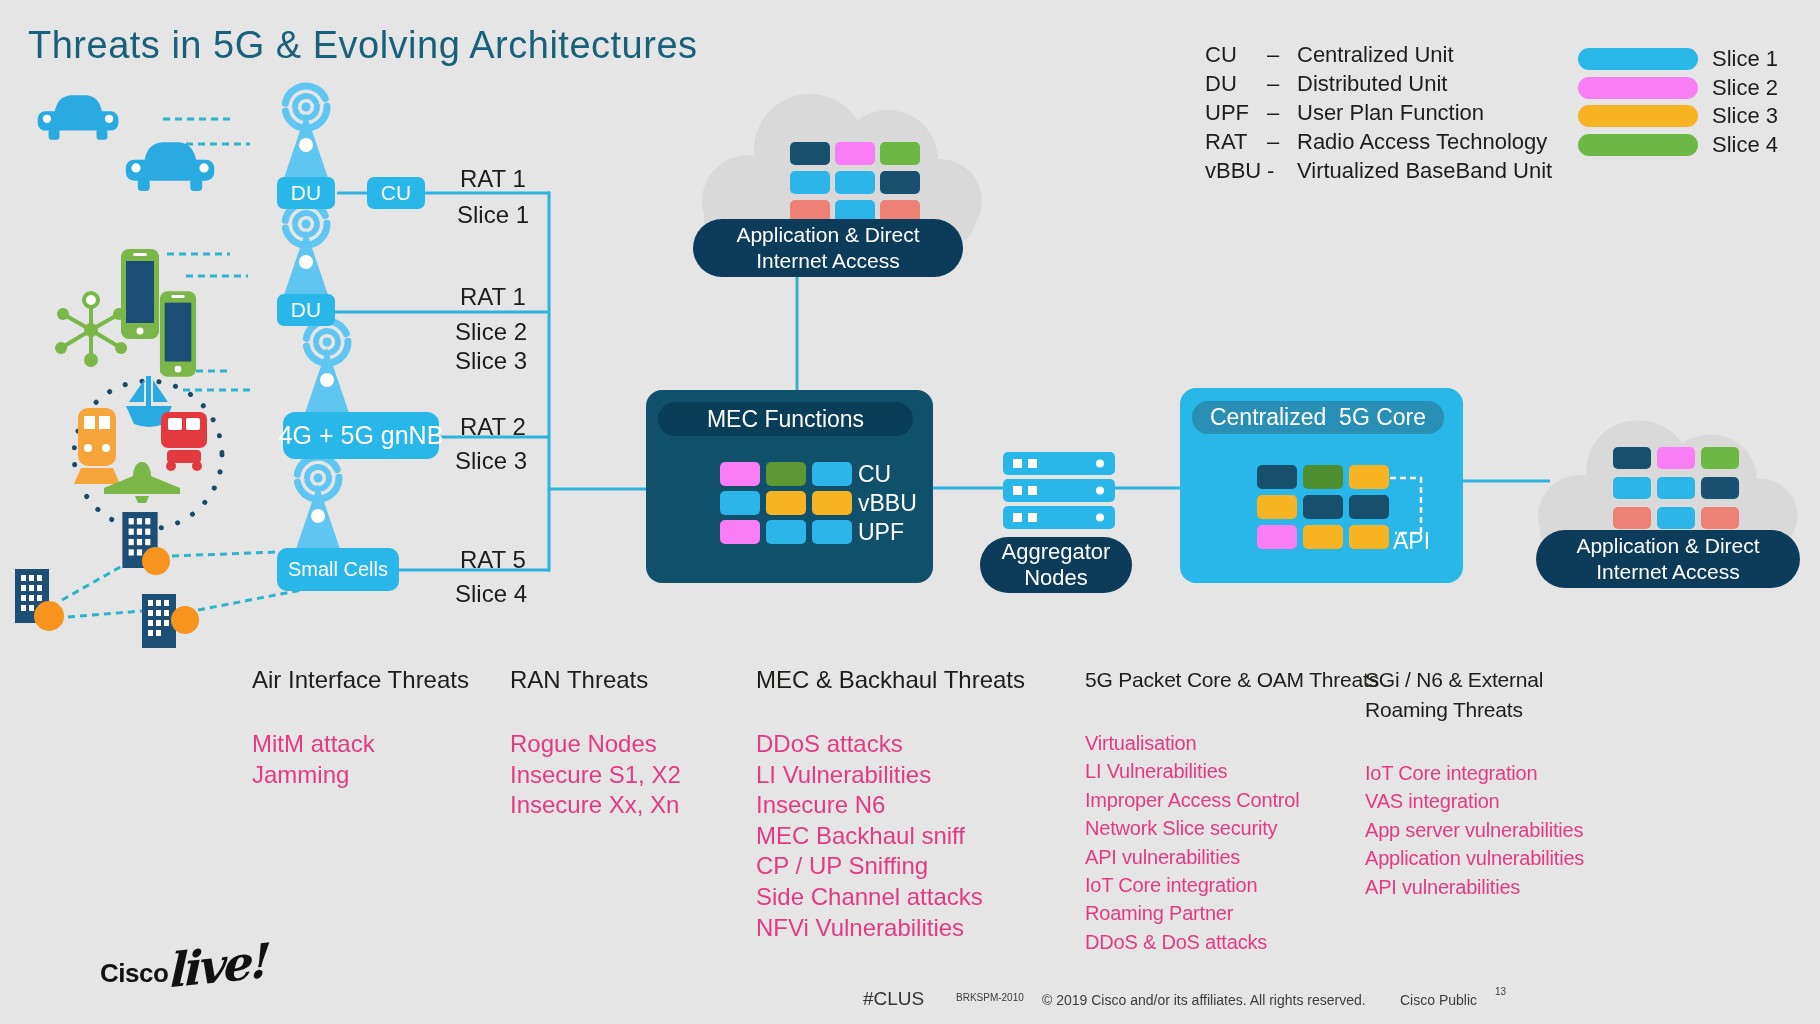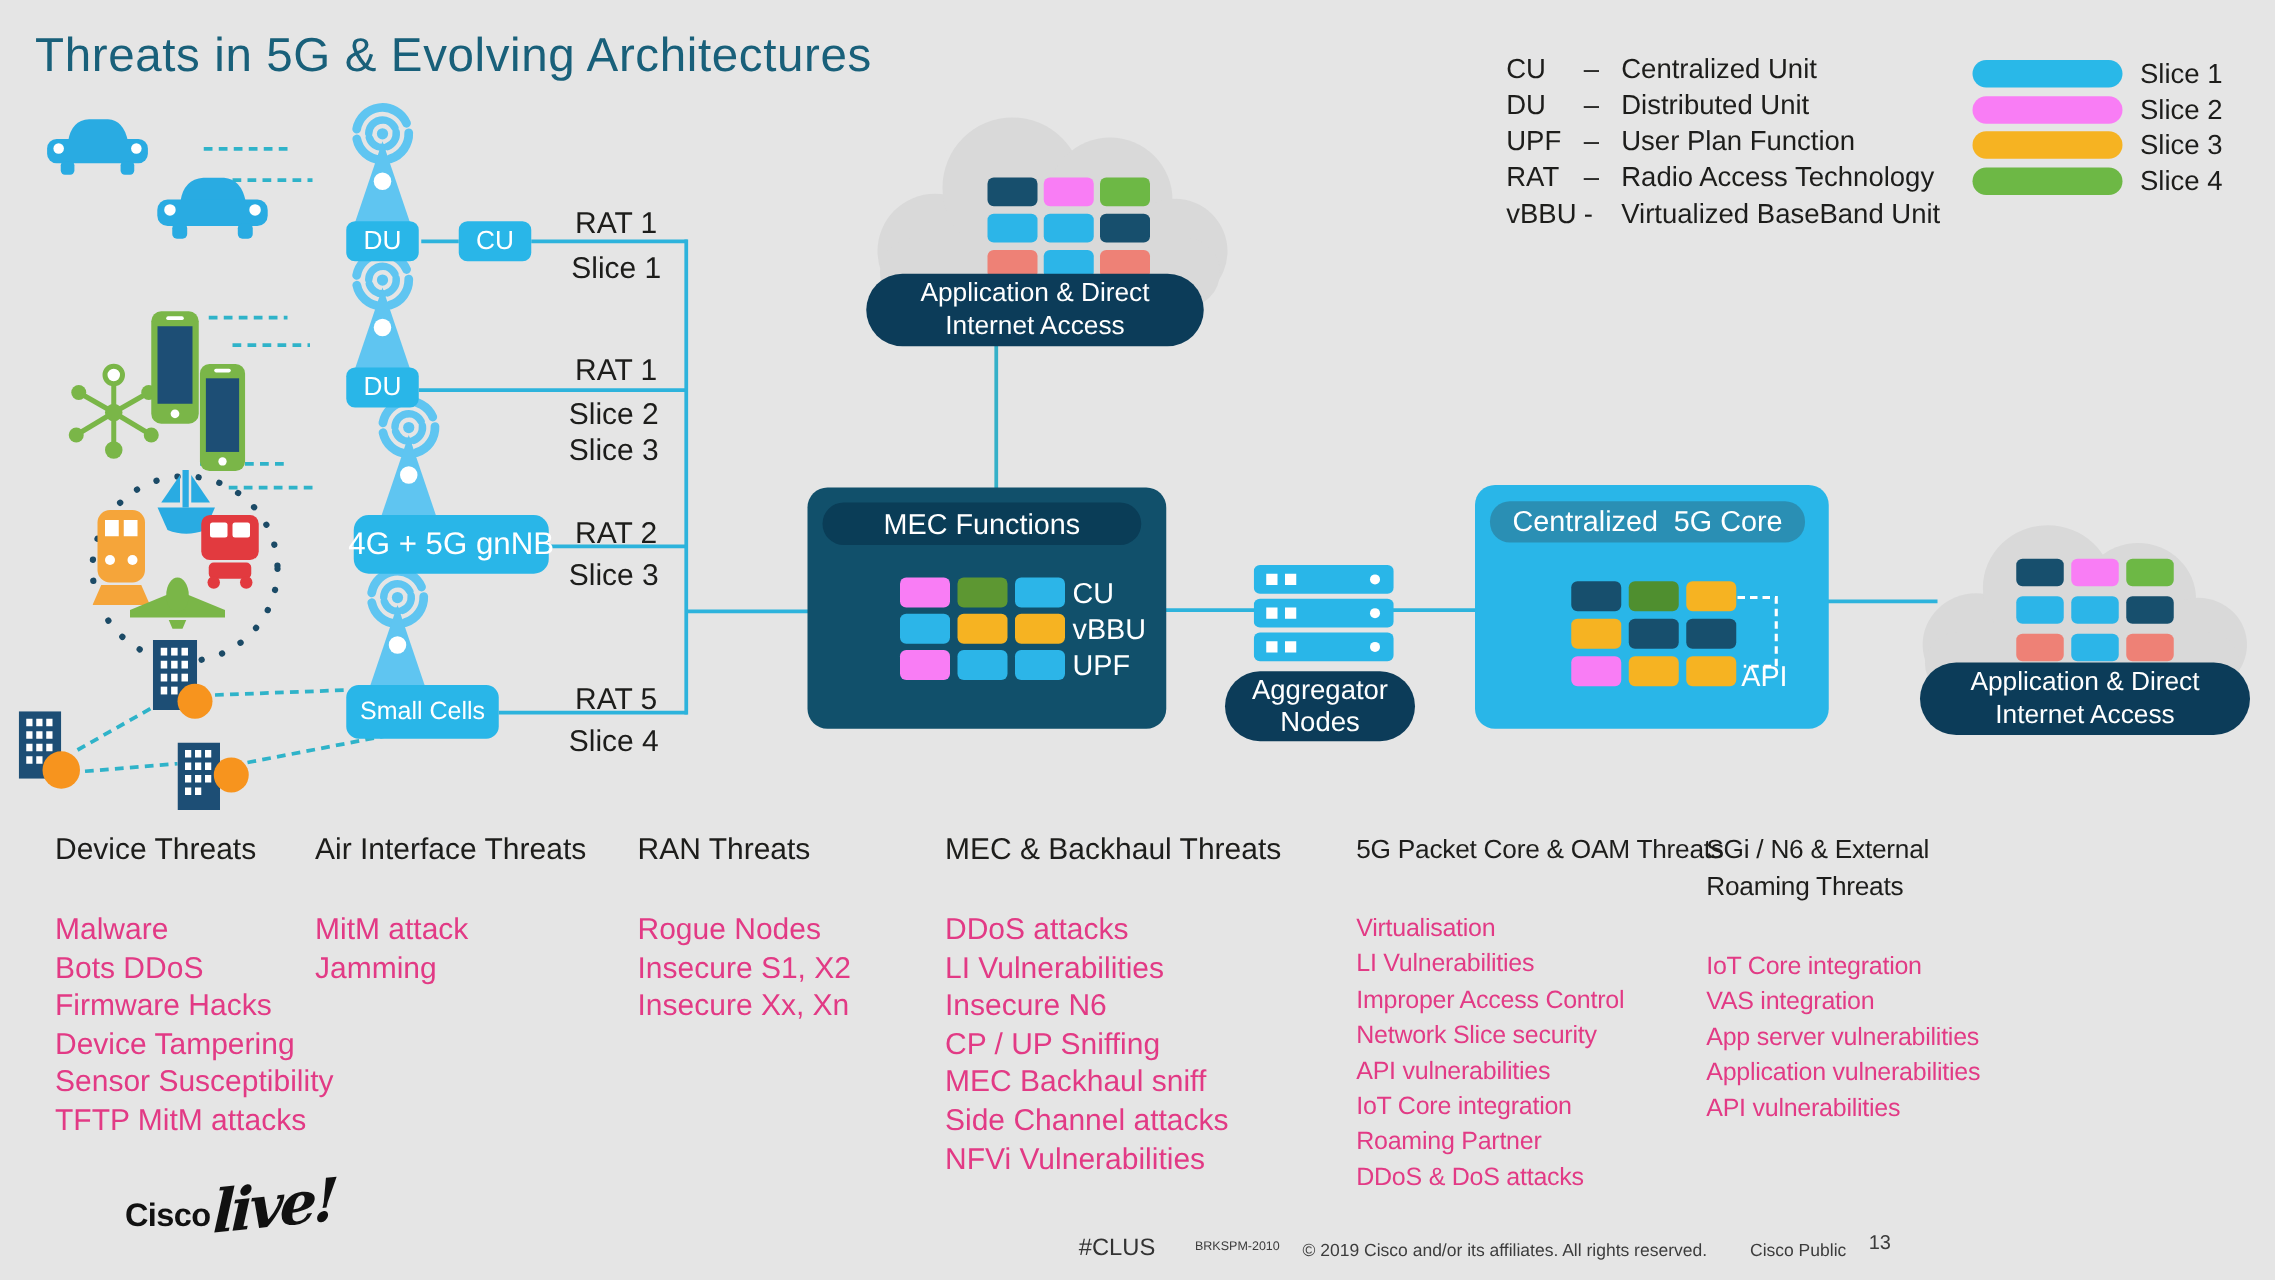--- a/index.html
+++ b/index.html
@@ -428,32 +428,20 @@
       <span class="cell" style="background: rgb(109, 184, 69);"></span>
       <span class="cell" style="background: rgb(44, 181, 232);"></span>
       <span class="cell" style="background: rgb(44, 181, 232);"></span>
       <span class="cell" style="background: rgb(23, 79, 109);"></span>
       <span class="cell" style="background: rgb(238, 129, 118);"></span>
       <span class="cell" style="background: rgb(44, 181, 232);"></span>
       <span class="cell" style="background: rgb(238, 129, 118);"></span>
     </div>
   <div class="abs pill" style="left:1536px;top:530px;width:264px;height:58px;">Application &amp; Direct Internet Access</div>
 
-  <div class="tcol" style="left:44px;width:205px;">
-    <div class="thead">Device Threats</div>
-    <div>
-
-    <div class="titem">Malware</div>
-        <div class="titem">Bots DDoS</div>
-        <div class="titem">Firmware Hacks</div>
-        <div class="titem">Device Tampering</div>
-        <div class="titem">Sensor Susceptibility</div>
-        <div class="titem">TFTP MitM attacks</div>
-      </div>
-  </div>
   <div class="tcol" style="left:252px;width:245px;">
     <div class="thead">Air Interface Threats</div>
     <div>
 
     <div class="titem">MitM attack</div>
         <div class="titem">Jamming</div>
       </div>
   </div>
   <div class="tcol" style="left:510px;width:220px;">
     <div class="thead">RAN Threats</div>
@@ -464,22 +452,22 @@
         <div class="titem">Insecure Xx, Xn</div>
       </div>
   </div>
   <div class="tcol" style="left:756px;width:295px;">
     <div class="thead">MEC &amp; Backhaul Threats</div>
     <div>
 
     <div class="titem">DDoS attacks</div>
         <div class="titem">LI Vulnerabilities</div>
         <div class="titem">Insecure N6</div>
+        <div class="titem">MEC Backhaul sniff</div>
         <div class="titem">CP / UP Sniffing</div>
-        <div class="titem">MEC Backhaul sniff</div>
         <div class="titem">Side Channel attacks</div>
         <div class="titem">NFVi Vulnerabilities</div>
       </div>
   </div>
   <div class="tcol cond" style="left:1085px;width:300px;">
     <div class="thead">5G Packet Core &amp; OAM Threats</div>
     <div>
 
     <div class="titem">Virtualisation</div>
         <div class="titem">LI Vulnerabilities</div>
@@ -503,15 +491,15 @@
       </div>
   </div>
 
   <div class="abs" style="left:100px;top:938px;z-index:2;">
     <span class="clogo">Cisco</span><span class="llogo">live!</span>
   </div>
   <div class="foot" style="left:863px;top:988px;font-size:19px;color:#333;">#CLUS</div>
   <div class="foot" style="left:956px;top:992px;font-size:10px;">BRKSPM-2010</div>
   <div class="foot" style="left:1042px;top:992px;font-size:14px;">© 2019  Cisco and/or its affiliates. All rights reserved.</div>
   <div class="foot" style="left:1400px;top:992px;font-size:14px;">Cisco Public</div>
-  <div class="foot" style="left:1495px;top:986px;font-size:16px;">13</div>
+  <div class="foot" style="left:1495px;top:986px;font-size:10px;">13</div>
 
 </div>
 
 </body></html>

